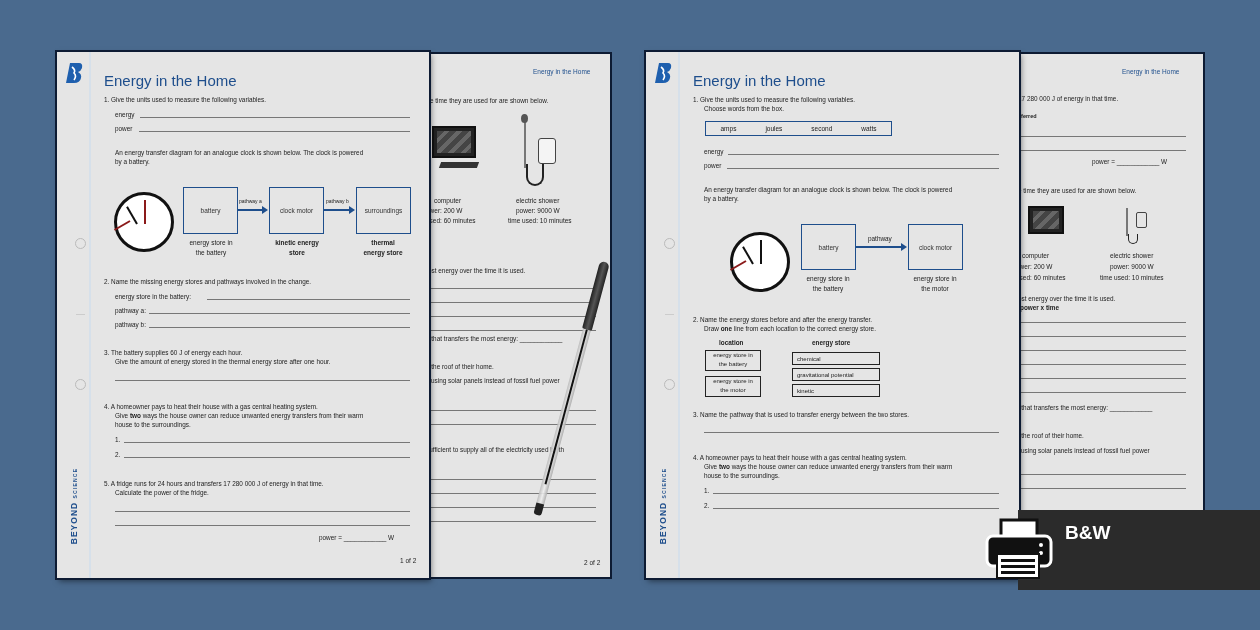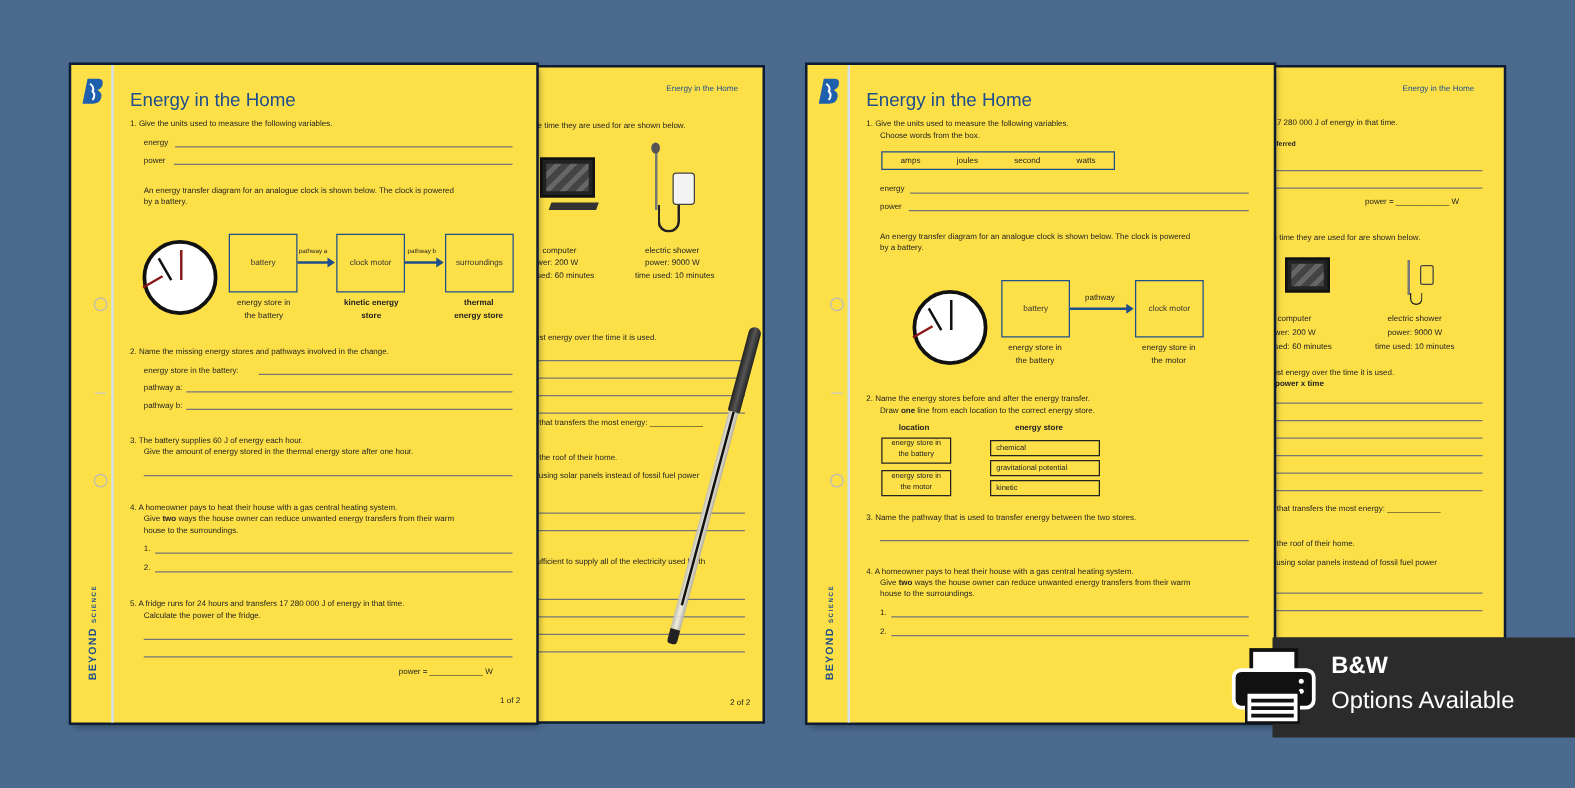--- a/index.html
+++ b/index.html
@@ -1,17 +1,17 @@
 <!DOCTYPE html>
 <html><head>
 <meta charset="utf-8">
 <style>
 *{box-sizing:border-box;margin:0;padding:0}
 body{width:1260px;height:630px;background:#4a6a8e;position:relative;overflow:hidden;font-family:"Liberation Sans",sans-serif;color:#222}
-.page{position:absolute;background:#fde047;box-shadow:0 0 0 2px #0d1b33, 2px 3px 6px rgba(0,0,0,.5)}
+.page{position:absolute;background:#e5e5e5;box-shadow:0 0 0 2px #0d1b33, 2px 3px 6px rgba(0,0,0,.5)}
 .back{box-shadow:0 0 0 2px #0d1b33}
 .margin{position:absolute;left:0;top:0;bottom:0;width:34px;border-right:2px solid #d6e0ea}
 .logo{position:absolute;left:8px;top:10px;width:18px;height:22px}
 .hole{position:absolute;left:18px;width:11px;height:11px;border:1px solid #bbb;border-radius:50%}
 .dash{position:absolute;left:19px;width:9px;height:1px;background:#ccc}
 .brand{position:absolute;left:4px;bottom:12px;width:26px;height:120px}
 .brand span{position:absolute;left:50%;top:50%;transform:translate(-50%,-50%) rotate(-90deg);white-space:nowrap;color:#1e4e8c;font-weight:bold;font-size:8.5px;letter-spacing:1px}
 .brand small{font-size:5px;letter-spacing:1.2px}
 .title{position:absolute;left:47px;top:20px;font-size:15px;color:#1e4e8c}
 .txt{position:absolute;font-size:6.4px;line-height:9px;color:#222;white-space:nowrap}
@@ -273,14 +273,13 @@
     <rect x="18" y="2" width="36" height="18" fill="#fff" stroke="#111" stroke-width="3"></rect>
     <rect x="4" y="18" width="64" height="30" rx="6" fill="#111" stroke="#fff" stroke-width="3"></rect>
     <circle cx="58" cy="27" r="2" fill="#fff"></circle>
       <circle cx="58" cy="35" r="2" fill="#fff"></circle>
     <rect x="14" y="36" width="42" height="24" fill="#fff" stroke="#111" stroke-width="2"></rect>
     <rect x="18" y="41" width="34" height="3" fill="#111"></rect>
       <rect x="18" y="47" width="34" height="3" fill="#111"></rect>
       <rect x="18" y="53" width="34" height="3" fill="#111"></rect>
   </svg>
   <div class="t1">B&amp;W</div>
-  <div class="t2">Options Available</div>
 </div>
 
 </body></html>

